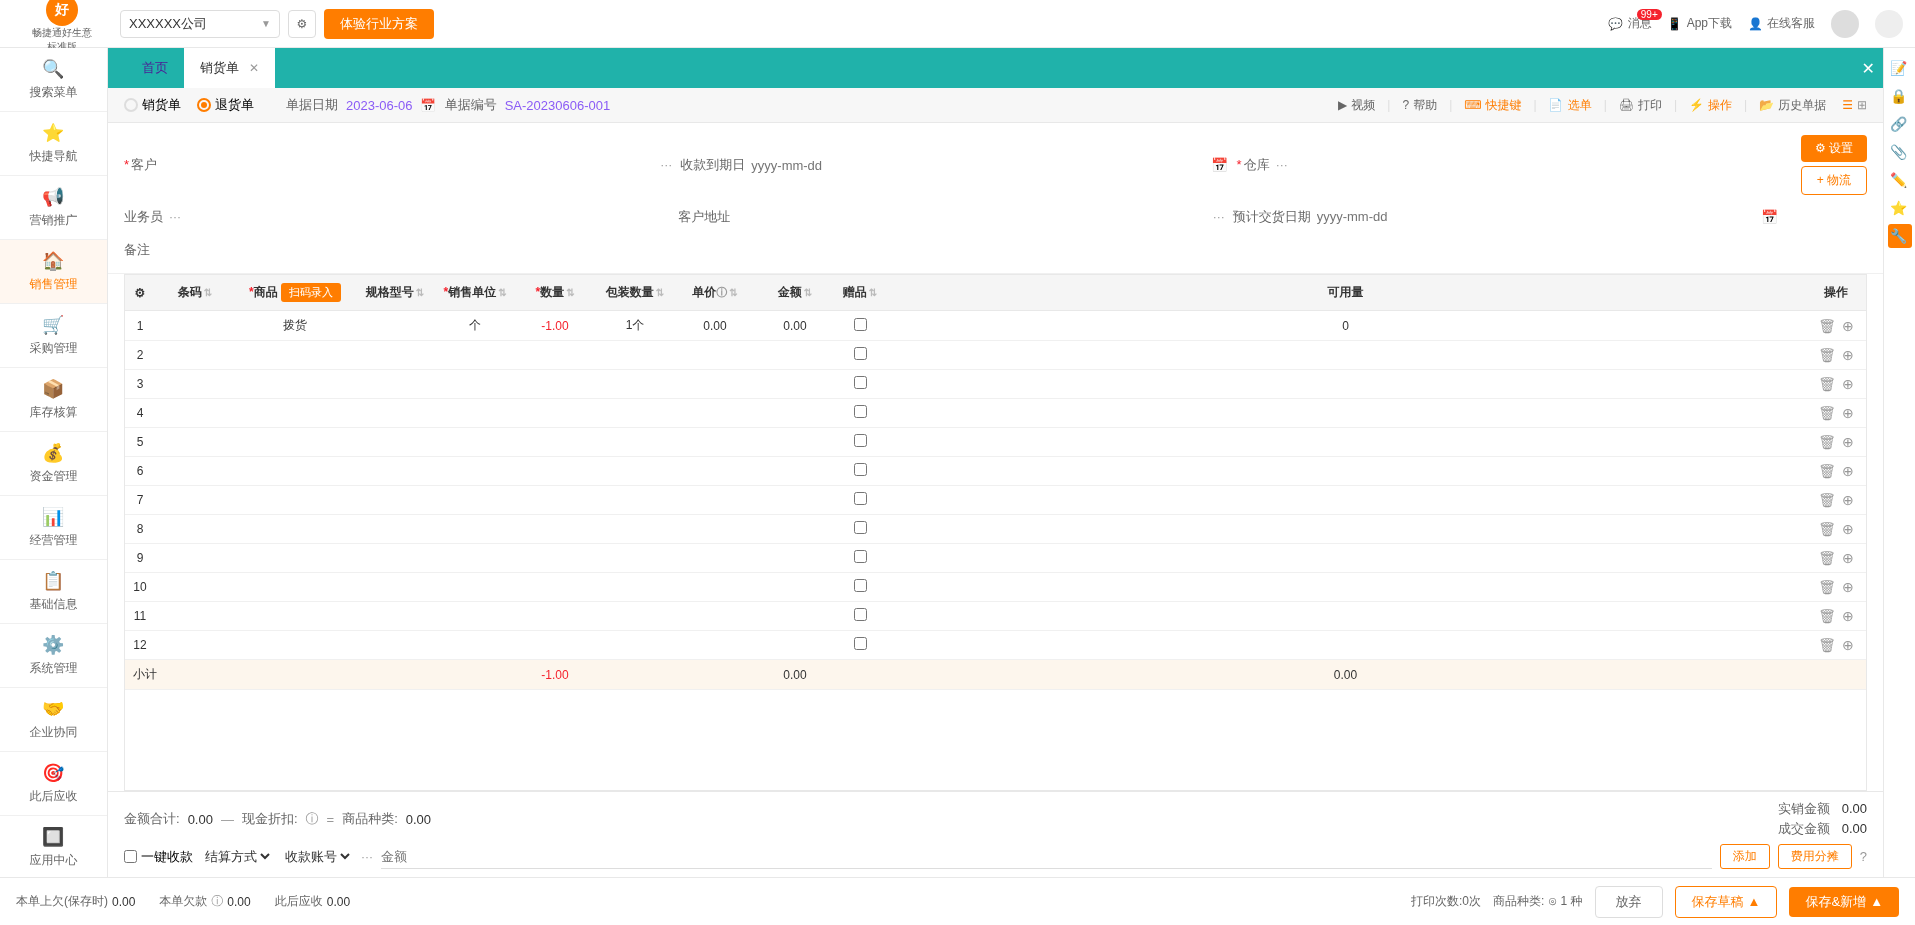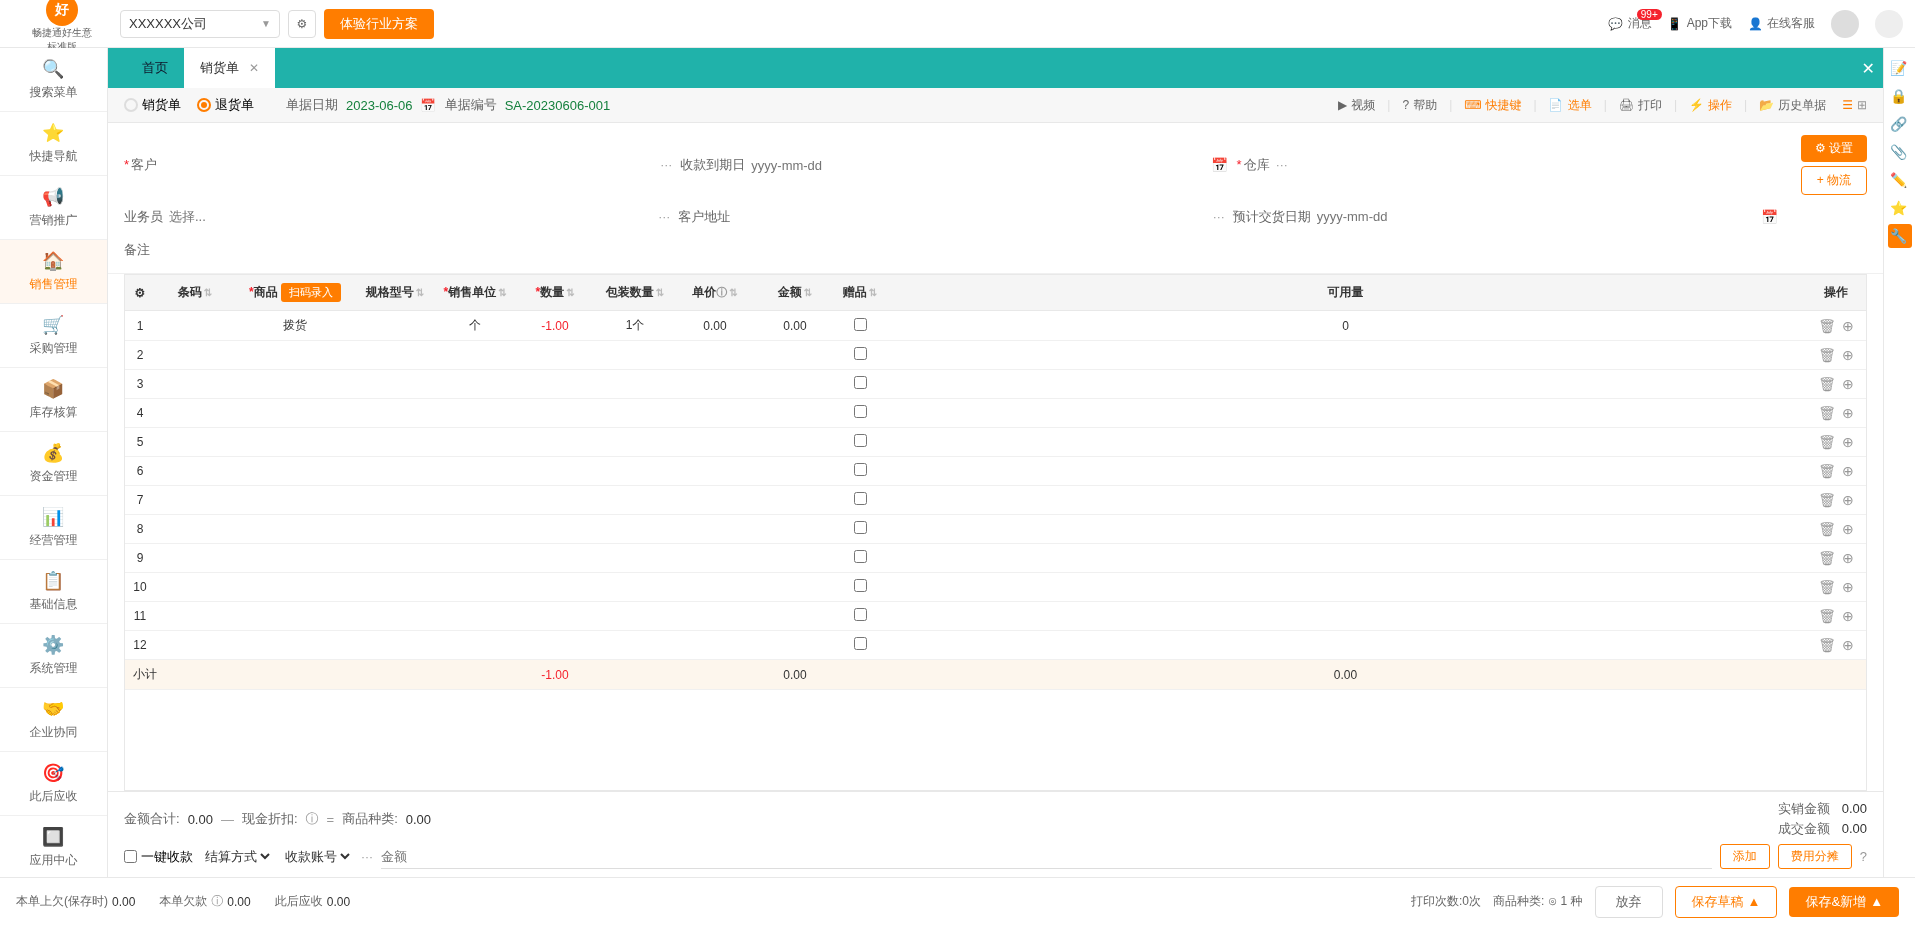--- a/index.html
+++ b/index.html
@@ -86,21 +86,21 @@
     .tab-bar {
       height: 40px; background: #20b2aa; display: flex; align-items: stretch;
       flex-shrink: 0;
     }
     .tab-item {
       display: flex; align-items: center; padding: 0 16px; cursor: pointer;
       font-size: 13px; color: rgba(255,255,255,0.8); gap: 6px;
     }
     .tab-item.active { background: #fff; color: #333; }
     .tab-item .tab-close { color: #999; font-size: 12px; margin-left: 4px; }
-    .tab-home { background: transparent; color: #0f172a; padding-left: 34px; }
+    .tab-home { background: transparent; color: #4c1d95; padding-left: 34px; }
 
     
     .form-area {
       background: #fff; flex: 1; overflow-y: auto; display: flex; flex-direction: column;
     }
 
     
     .doc-type-row {
       display: flex; align-items: center; padding: 8px 16px;
       background: #f7f7f7; border-bottom: 1px solid #e8e8e8;
@@ -111,21 +111,21 @@
     .radio-dot {
       width: 14px; height: 14px; border-radius: 50%; border: 2px solid #ddd;
       display: flex; align-items: center; justify-content: center;
     }
     .radio-dot.checked { border-color: #ff7d00; }
     .radio-dot.checked::after {
       content: ''; width: 6px; height: 6px; border-radius: 50%; background: #ff7d00;
     }
     .doc-info { margin-left: 32px; display: flex; align-items: center; gap: 8px; font-size: 13px; }
     .doc-info .label { color: #666; }
-    .doc-info .value { color: #15803d; font-weight: 500; }
+    .doc-info .value { color: #8b5cf6; font-weight: 500; }
     .doc-info .cal-icon { color: #999; cursor: pointer; }
     .doc-toolbar { margin-left: auto; display: flex; align-items: center; gap: 12px; }
     .toolbar-item { display: flex; align-items: center; gap: 4px; cursor: pointer; color: #666; font-size: 12px; }
     .toolbar-item.active { color: #ff7d00; }
     .toolbar-sep { color: #ddd; }
 
     
     .fields-section {
       padding: 12px 16px; border-bottom: 1px solid #f0f0f0; flex-shrink: 0;
     }
@@ -423,21 +423,20 @@
           </div>
           <div style="display:flex;flex-direction:column;gap:4px;margin-left:8px;">
             <button class="action-btn">⚙ 设置</button>
             <button class="action-btn outline">+ 物流</button>
           </div>
         </div>
 
         <div class="fields-row">
           <div class="field-group" style="flex:1.5;">
             <span class="field-label">业务员</span>
-            <input type="text" class="field-input" placeholder="选择..." style="color: rgb(187, 187, 187);">
             <span class="field-more">···</span>
           </div>
           <div class="field-group" style="flex:1.5;">
             <span class="field-label">客户地址</span>
             <input type="text" class="field-input" value="" style="">
             <span class="field-more">···</span>
           </div>
           <div class="field-group" style="flex:1.5;">
             <span class="field-label">预计交货日期</span>
             <input type="text" class="field-input" placeholder="yyyy-mm-dd" style="color: rgb(187, 187, 187);">

